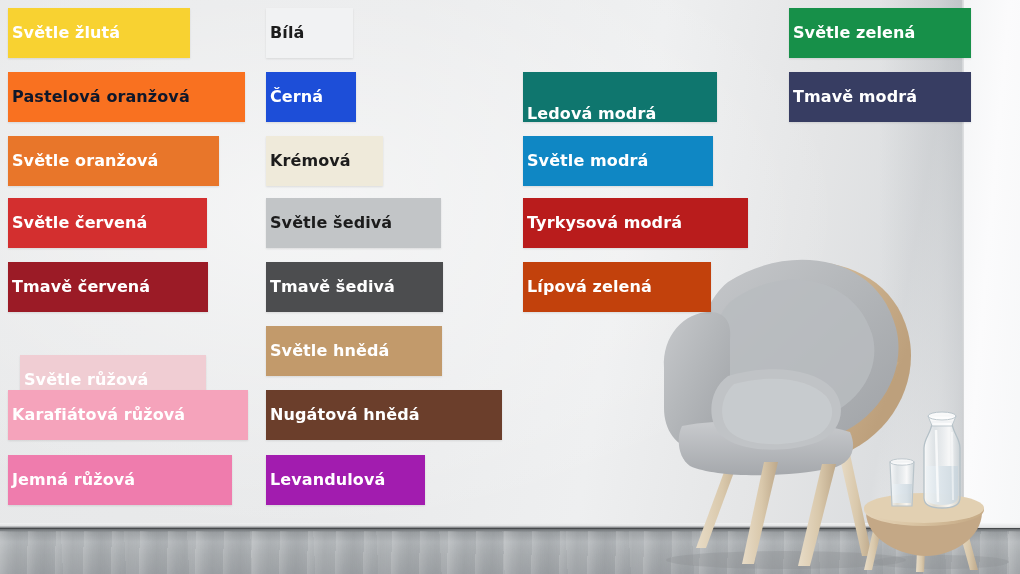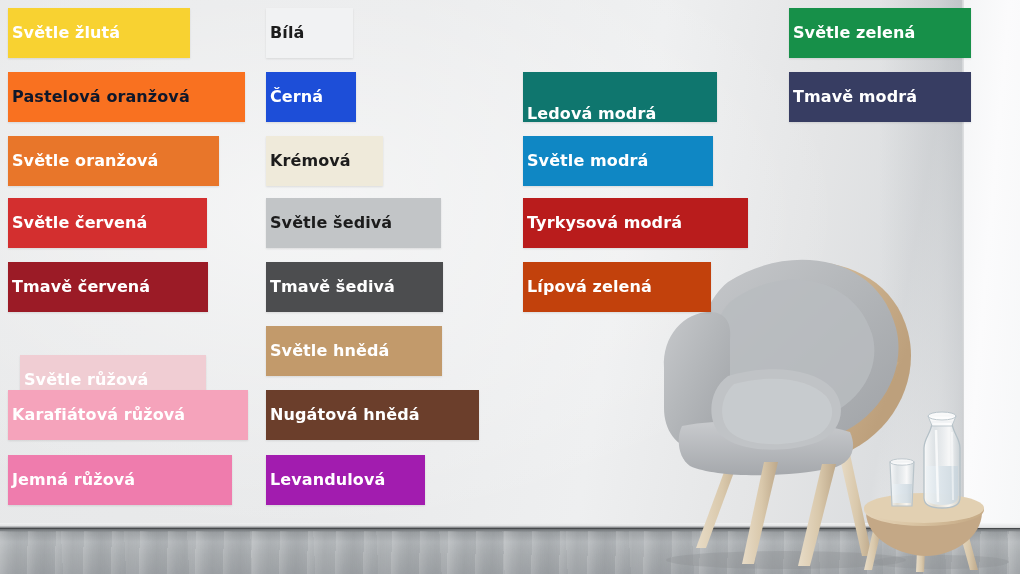--- a/index.html
+++ b/index.html
@@ -265,21 +265,21 @@
       </div>
       <div class="swatch" style="left: 266px; top: 198px; width: 175px; background: rgb(194, 197, 199);">
         <span class="label" style="color: rgb(28, 28, 28);">Světle šedivá</span>
       </div>
       <div class="swatch" style="left: 266px; top: 262px; width: 177px; background: rgb(76, 77, 79);">
         <span class="label" style="color: rgb(255, 255, 255);">Tmavě šedivá</span>
       </div>
       <div class="swatch" style="left: 266px; top: 326px; width: 176px; background: rgb(194, 154, 107);">
         <span class="label" style="color: rgb(255, 255, 255);">Světle hnědá</span>
       </div>
-      <div class="swatch" style="left: 266px; top: 390px; width: 213px; background: rgb(107, 62, 43);">
+      <div class="swatch" style="left: 266px; top: 390px; width: 236px; background: rgb(107, 62, 43);">
         <span class="label" style="color: rgb(255, 255, 255);">Nugátová hnědá</span>
       </div>
       <div class="swatch" style="left: 266px; top: 455px; width: 159px; background: #a21caf;">
         <span class="label" style="color: rgb(255, 255, 255);">Levandulová</span>
       </div>
       <div class="swatch" style="left: 523px; top: 72px; width: 194px; background: #0f766e; align-items: flex-end;">
         <span class="label" style="color: rgb(255, 255, 255);">Ledová modrá</span>
       </div>
       <div class="swatch" style="left: 523px; top: 136px; width: 190px; background: rgb(15, 135, 196);">
         <span class="label" style="color: rgb(255, 255, 255);">Světle modrá</span>

